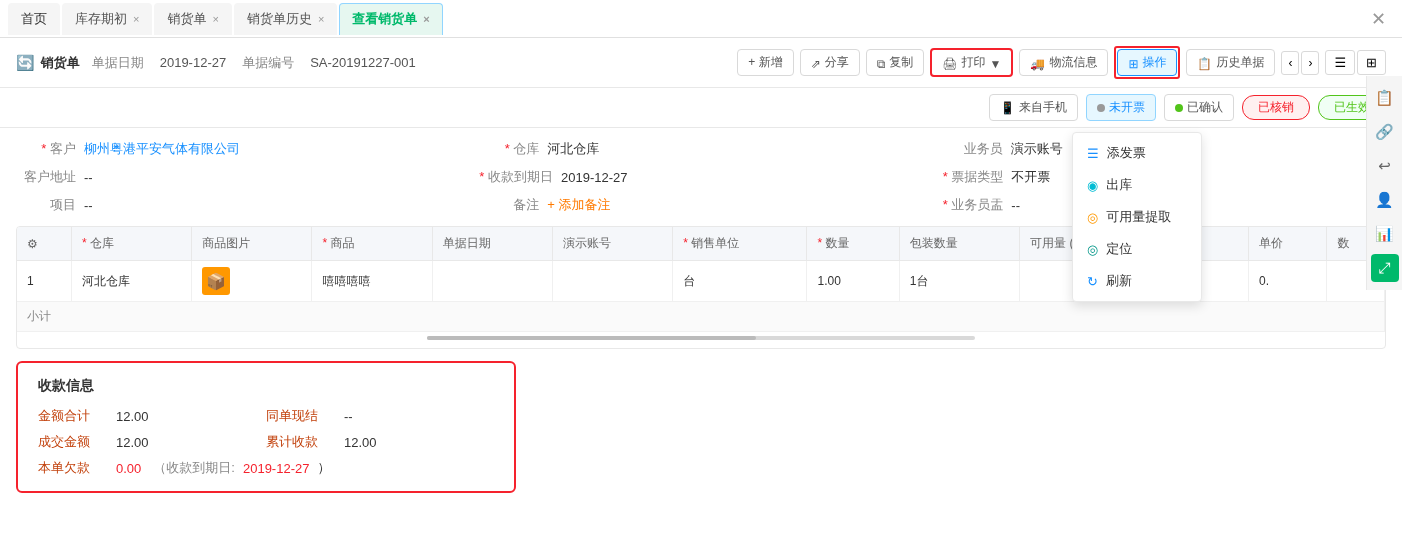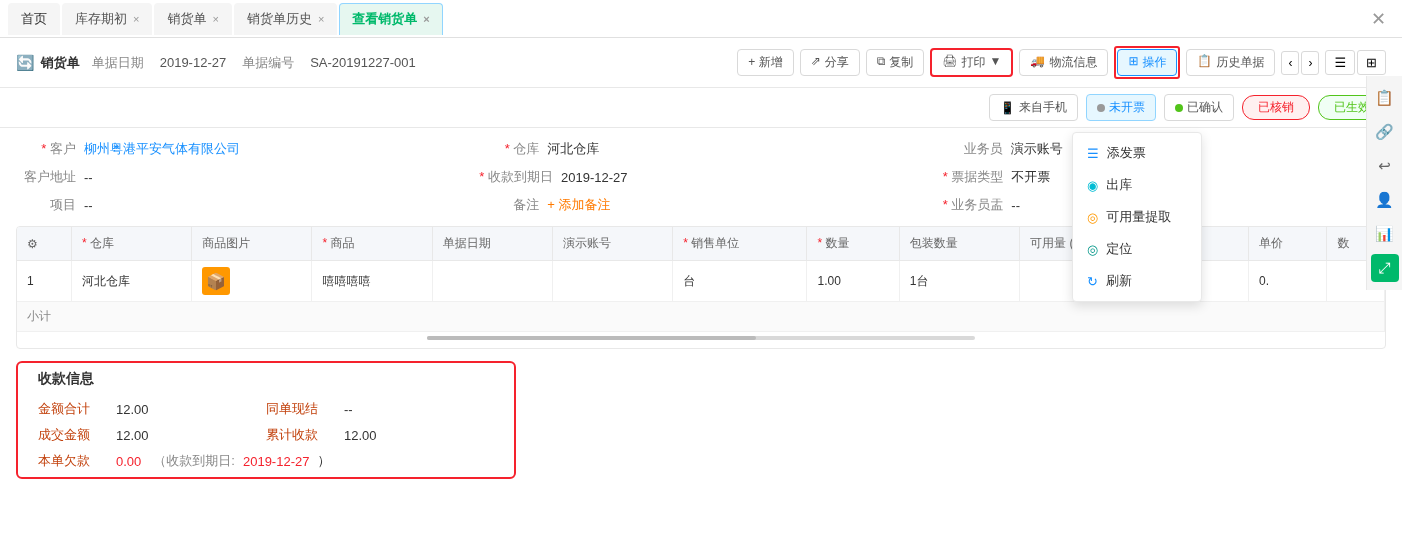--- a/index.html
+++ b/index.html
@@ -31,21 +31,21 @@
       display: flex; align-items: center; padding: 8px 16px; border-bottom: 1px solid #e8e8e8;
       gap: 12px; flex-wrap: wrap;
     }
     .doc-title { display: flex; align-items: center; gap: 6px; font-weight: bold; color: #333; }
     .doc-title .icon { color: #00b96b; font-size: 15px; }
     .doc-meta { display: flex; align-items: center; gap: 16px; color: #555; }
     .doc-meta span { font-size: 13px; }
     .doc-meta .label { color: #888; }
     .doc-actions { margin-left: auto; display: flex; align-items: center; gap: 6px; }
     .action-btn {
-      display: flex; align-items: flex-start; gap: 4px; padding: 4px 10px; border: 1px solid #d9d9d9;
+      display: flex; align-items: flex-end; gap: 4px; padding: 4px 10px; border: 1px solid #d9d9d9;
       border-radius: 4px; cursor: pointer; font-size: 12px; background: #fff; color: #555;
     }
     .status-badge {
       padding: 3px 15px; border-radius: 12px; font-size: 12px; border: 1px solid;
     }
     .badge-sold { background: #fff0f0; color: #f5222d; border-color: #f5222d; }
     .badge-effect { background: #f0fff4; color: #52c41a; border-color: #52c41a; }
     .nav-arrows { display: flex; gap: 2px; }
     .nav-arrow { padding: 4px 6px; border: 1px solid #d9d9d9; border-radius: 3px; cursor: pointer; font-size: 12px; background: #fff; }
     .view-btns { display: flex; gap: 2px; }
@@ -86,21 +86,21 @@
       padding: 6px 10px; border-bottom: 1px solid #f0f0f0; border-right: 1px solid #f0f0f0;
       white-space: nowrap;
     }
     .subtotal-row td { background: #fafafa; font-size: 12px; color: #888; }
     .product-img { width: 28px; height: 28px; background: #ff9800; border-radius: 3px; display: flex; align-items: center; justify-content: center; color: #fff; font-size: 16px; }
     .scroll-indicator { width: 40%; height: 4px; background: #d9d9d9; border-radius: 2px; margin: 0 auto 4px; position: relative; }
     .scroll-thumb { width: 60%; height: 100%; background: #bbb; border-radius: 2px; }
 
     
     .payment-box {
-      margin: 12px 16px; border: 2px solid #f5222d; border-radius: 6px; padding: 7px 20px;
+      margin: 12px 16px; border: 2px solid #f5222d; border-radius: 6px; padding: 14px 20px;
       background: #fff; width: 500px;
     }
     .payment-title { font-weight: bold; font-size: 14px; margin-bottom: 12px; }
     .payment-grid { display: grid; grid-template-columns: 1fr 1fr; gap: 8px 0; }
     .payment-row { display: flex; align-items: center; gap: 8px; }
     .payment-label { color: #c2410c; font-size: 13px; min-width: 70px; }
     .payment-value { color: #333; font-size: 13px; }
     .payment-value.red { color: #f5222d; }
     .payment-value.date-red { color: #f5222d; }
 

